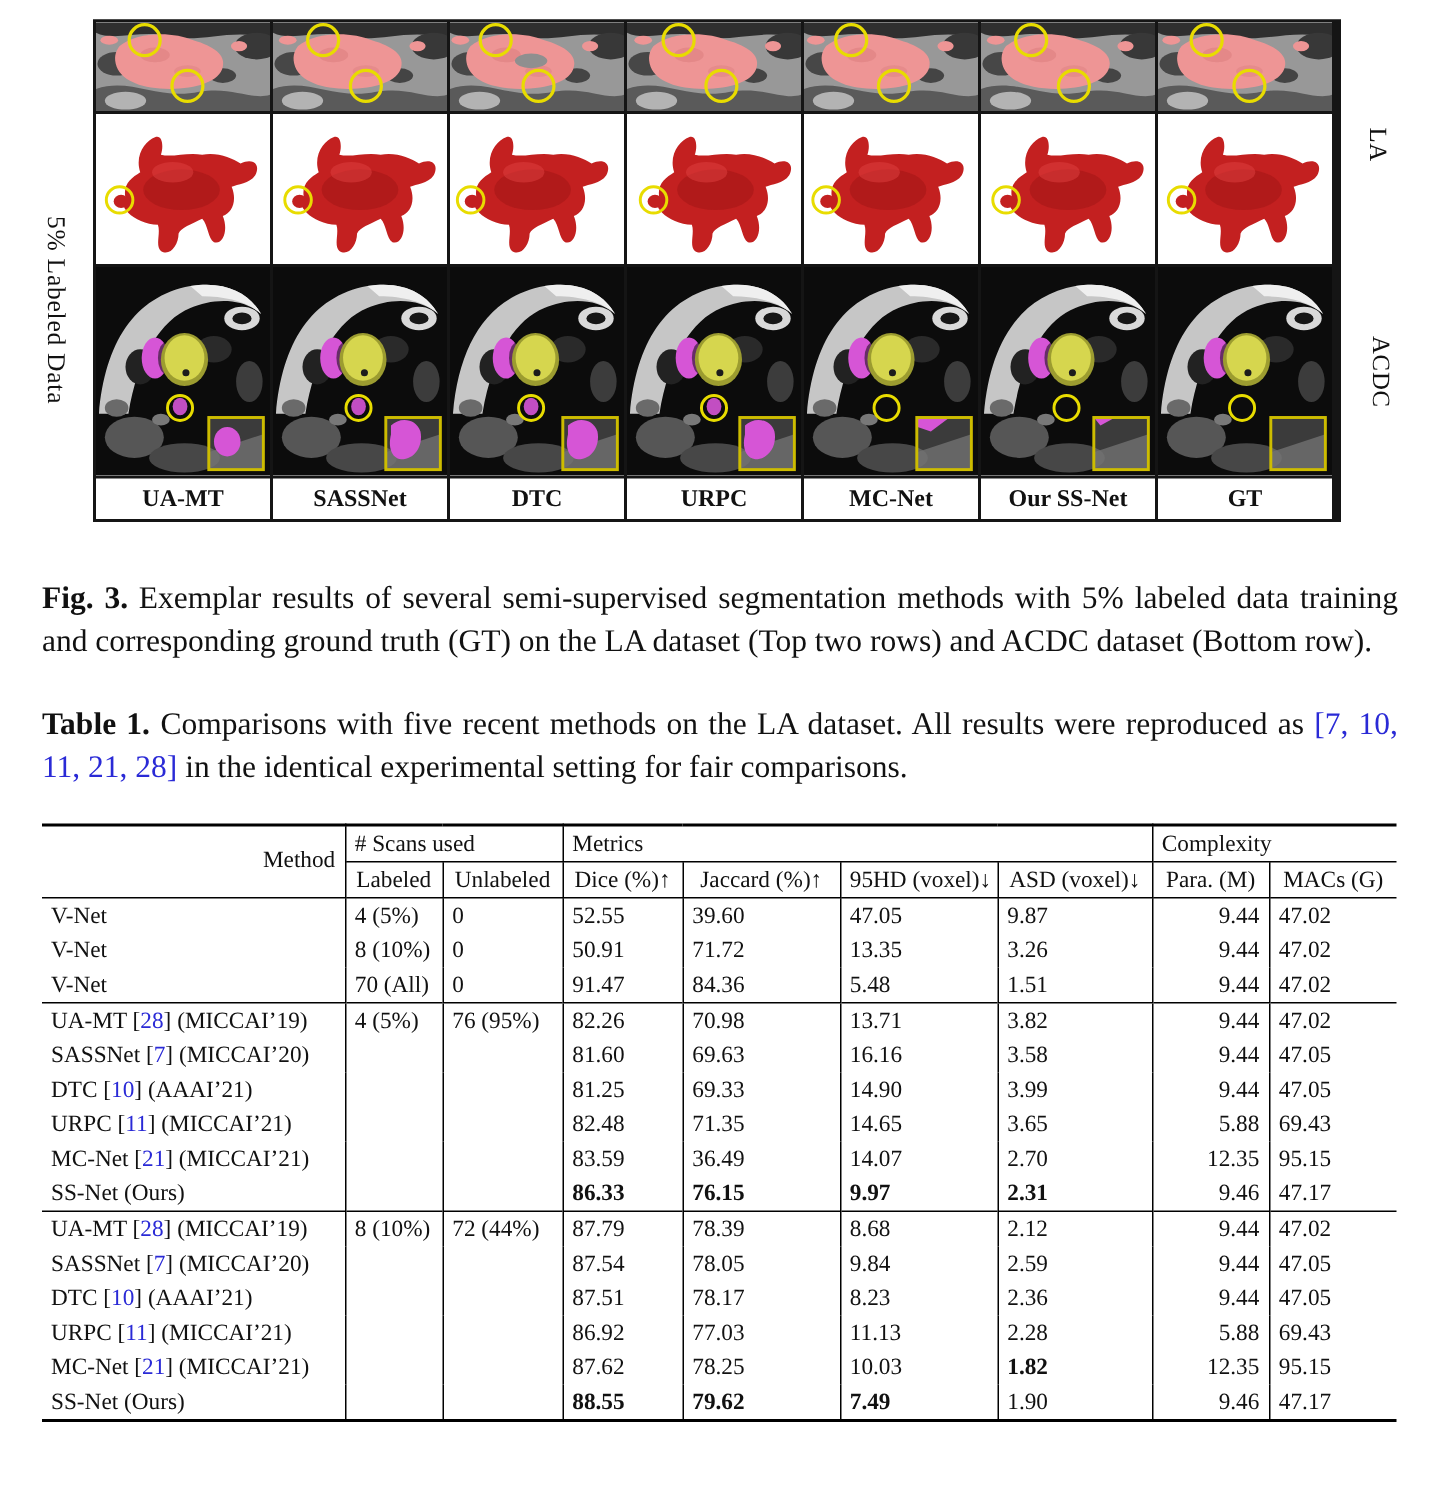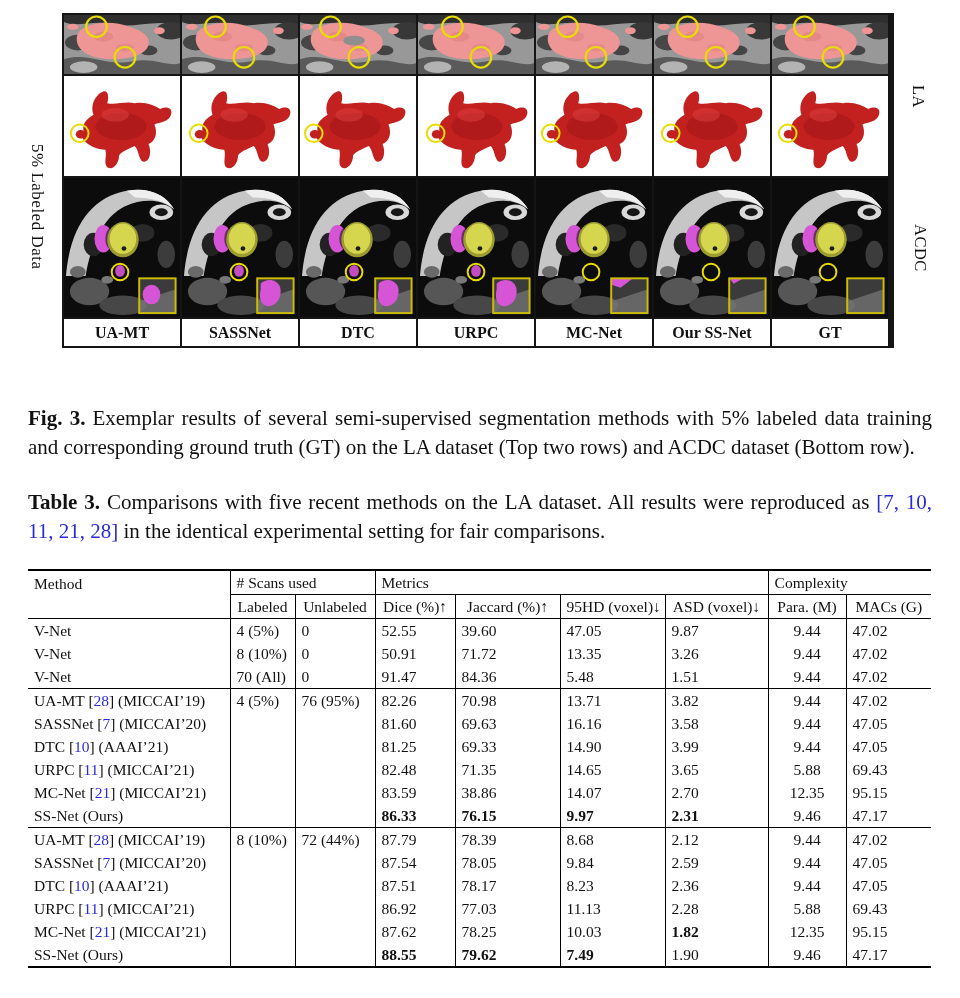--- a/index.html
+++ b/index.html
@@ -14,35 +14,35 @@
   .flabel{display:flex;align-items:center;justify-content:center;font-size:16px;background:#fff;font-weight:bold;}
   .vlabel{position:absolute;writing-mode:vertical-rl;display:flex;align-items:center;justify-content:center;
           font-size:17px;letter-spacing:.5px;color:#111;}
   .vlabel.left{left:-36px;top:88px;height:212px;width:22px;}
   .vlabel.la{right:-30px;top:48px;height:70px;width:20px;font-size:16.5px;}
   .vlabel.acdc{right:-32px;top:192px;height:86px;width:20px;font-size:16.5px;}
 
   
   .caption{margin:0 28px;width:904px;text-align:justify;font-size:21px;line-height:29px;}
   .caption b{margin-right:7px;}
-  .fig-cap{margin-top:56px;}
+  .fig-cap{margin-top:36px;}
   .tab-cap{margin-top:26px;}
   .cite{cursor:pointer;}
 
   
   table.res{margin:23px 0 0 28px;border-collapse:collapse;table-layout:fixed;width:903px;
             font-size:15.5px;border-top:2px solid #000;border-bottom:2px solid #000;}
   table.res th,table.res td{font-weight:normal;text-align:left;padding:0 6px;height:23px;
             white-space:nowrap;overflow:hidden;}
   table.res th.bR,table.res td.bR{border-right:1.2px solid #000;}
   table.res tr.hdr1 th{border-bottom:1.2px solid #000;}
   table.res tr.hdr2 th{border-bottom:1.6px solid #000;text-align:center;}
-  table.res th.method-h{border-bottom:1.6px solid #000;vertical-align:top;padding-top:4px;}
+  table.res th.method-h{border-bottom:1.6px solid #000;vertical-align:top;padding-top:14px;text-align:right;}
   table.res tr.group-start td{border-top:1.2px solid #000;}
-  table.res td.para{text-align:center;}
+  table.res td.para{text-align:right;}
   table.res td.b{font-weight:bold;}
 </style>
 </head>
 <body>
 
 <div class="fig3">
   <div class="vlabel left">5% Labeled Data</div>
   <div class="fgrid">
       <div class="fcell">
         <svg viewBox="0 0 118 60" preserveAspectRatio="none">
@@ -485,21 +485,21 @@
   </svg>
       </div>
       <div class="fcell flabel">GT</div>
     </div>
   <div class="vlabel la">LA</div>
   <div class="vlabel acdc">ACDC</div>
 </div>
 
 <p class="caption fig-cap"><b>Fig. 3.</b><span>Exemplar results of several semi-supervised segmentation methods with 5% labeled data training and corresponding ground truth (GT) on the LA dataset (Top two rows) and ACDC dataset (Bottom row).</span></p>
 
-<p class="caption tab-cap"><b>Table 3.</b><span>Comparisons with five recent methods on the LA dataset. All results were reproduced as </span><span class="cite" style="color: rgb(42, 42, 214);">[7, 10, 11, 21, 28]</span><span> in the identical experimental setting for fair comparisons.</span></p>
+<p class="caption tab-cap"><b>Table 1.</b><span>Comparisons with five recent methods on the LA dataset. All results were reproduced as </span><span class="cite" style="color: rgb(42, 42, 214);">[7, 10, 11, 21, 28]</span><span> in the identical experimental setting for fair comparisons.</span></p>
 
 <table class="res">
   <colgroup>
     <col style="width:202px">
       <col style="width:65px">
       <col style="width:80px">
     <col style="width:80px">
       <col style="width:105px">
       <col style="width:105px">
     <col style="width:103px">
@@ -600,21 +600,21 @@
         <td class="bR">14.65</td>
         <td class="bR">3.65</td>
         <td class="bR para">5.88</td>
         <td class="">69.43</td>
       </tr>
       <tr>
         <td class="method bR">MC-Net [<span class="cite" style="color: rgb(42, 42, 214);">21</span>] (MICCAI’21)</td>
         <td class="bR"></td>
         <td class="bR"></td>
         <td class="bR">83.59</td>
-        <td class="bR">38.86</td>
+        <td class="bR">36.49</td>
         <td class="bR">14.07</td>
         <td class="bR">2.70</td>
         <td class="bR para">12.35</td>
         <td class="">95.15</td>
       </tr>
       <tr>
         <td class="method bR">SS-Net (Ours)</td>
         <td class="bR"></td>
         <td class="bR"></td>
         <td class="bR b">86.33</td>

